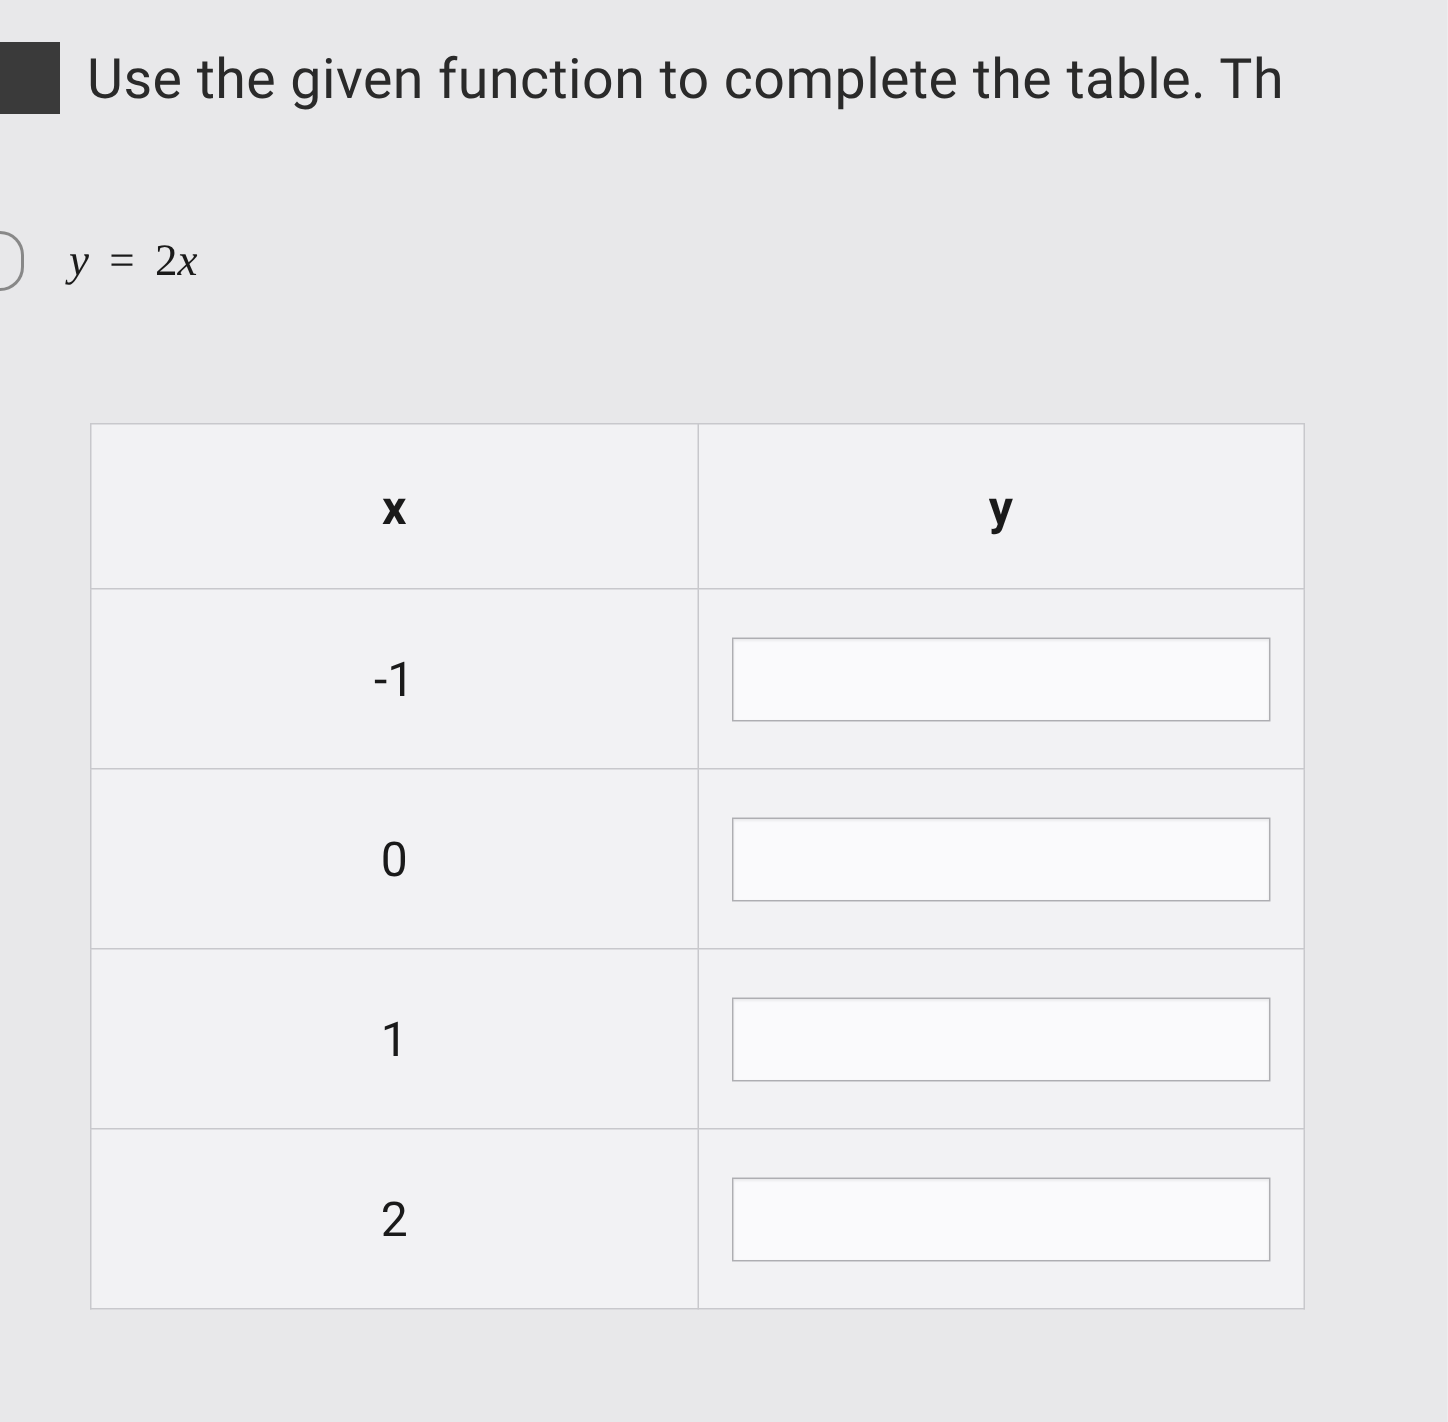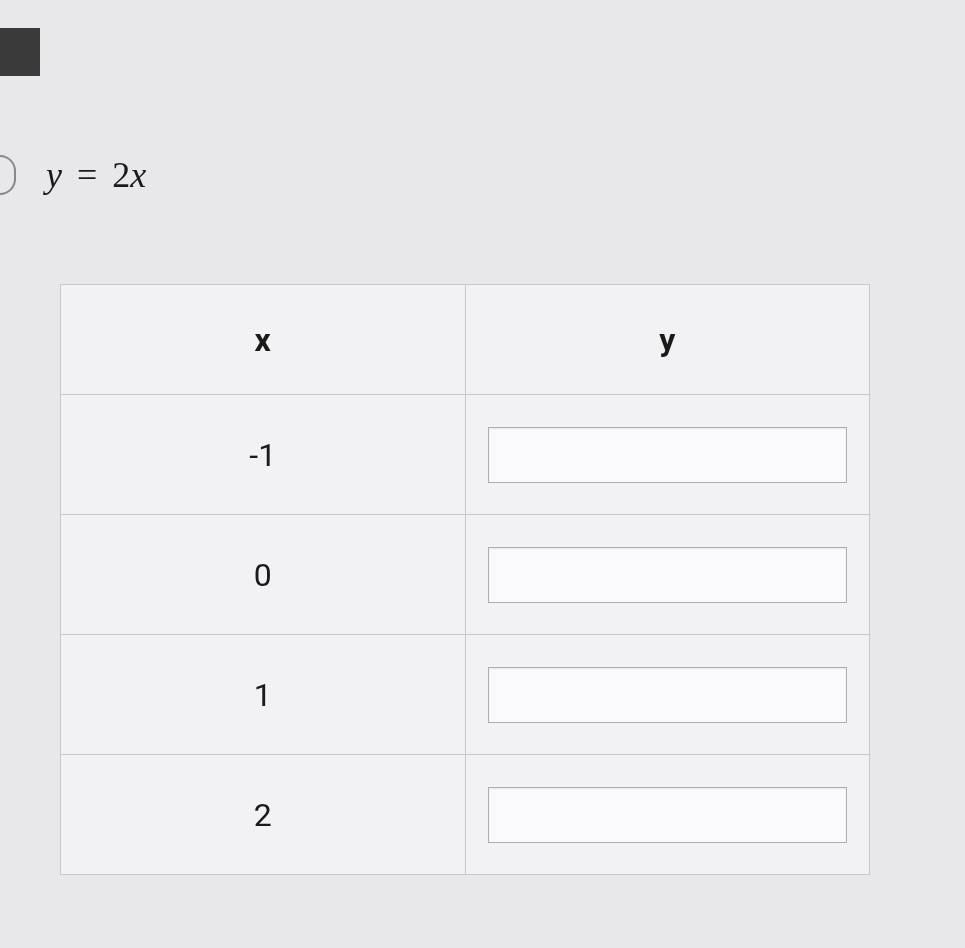--- a/index.html
+++ b/index.html
@@ -45,21 +45,21 @@
     .radio-hint {
       width: 16px;
       height: 40px;
       border: 2px solid #888;
       border-left: none;
       border-radius: 0 20px 20px 0;
       margin-right: 30px;
     }
     .equation {
       font-family: "Times New Roman", Georgia, serif;
-      font-size: 36px;
+      font-size: 30px;
       font-style: italic;
       color: #1a1a1a;
     }
     .equation .eq {
       font-style: normal;
       margin: 0 6px;
     }
     .equation .num {
       font-style: normal;
     }
@@ -102,20 +102,21 @@
       font-size: 24px;
       text-align: center;
       box-shadow: inset 0 1px 2px rgba(0,0,0,0.08);
     }
   </style>
 </head>
 <body>
 
 <div class="top-section">
   <div class="question-marker"></div>
+  <div class="instruction">Use the given function to complete the table. Th</div>
 </div>
 
 <div class="equation-row">
   <div class="radio-hint"></div>
   <div class="equation">
     <span>y</span>
     <span class="eq">=</span>
     <span class="num">2</span><span>x</span>
   </div>
 </div>

